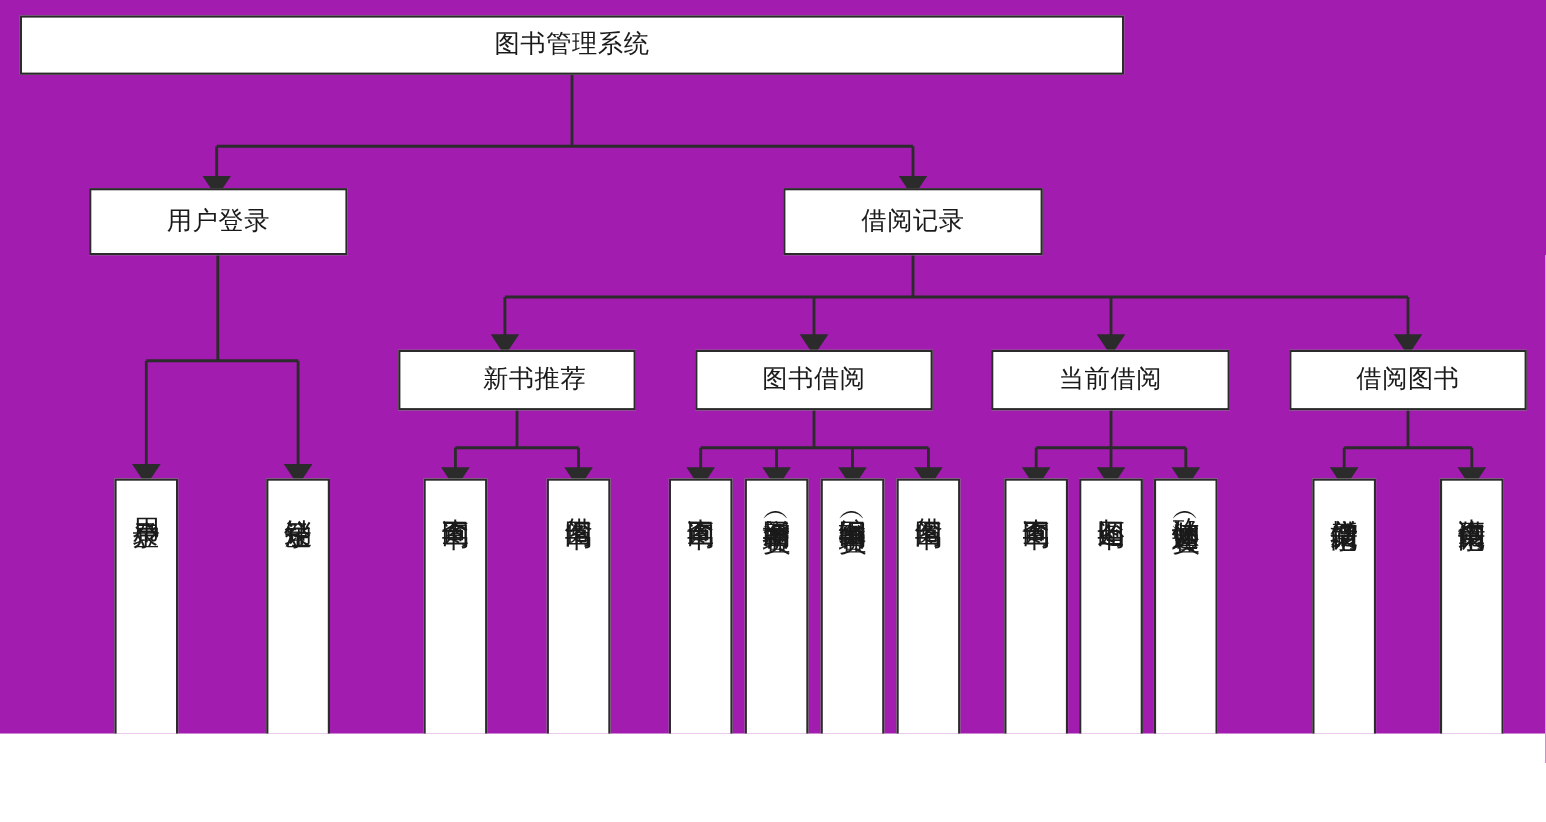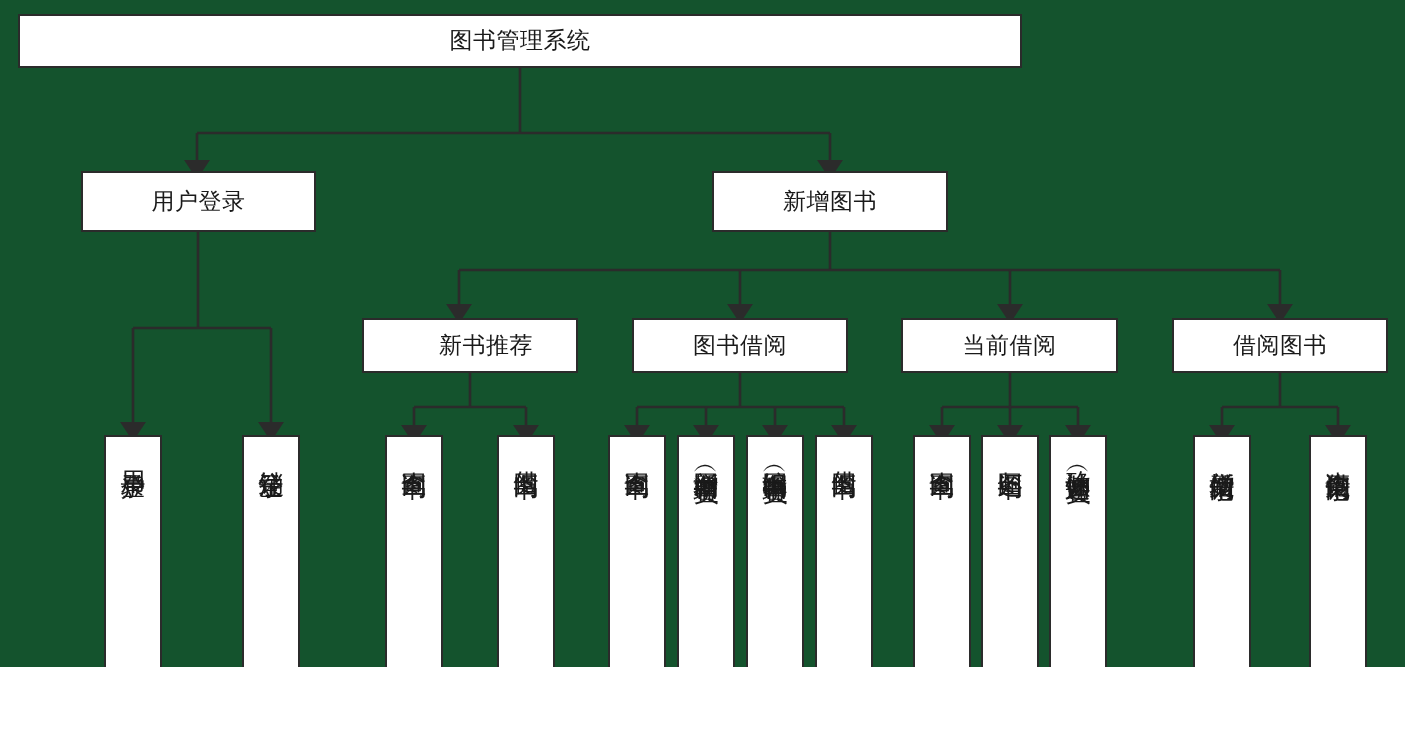--- a/index.html
+++ b/index.html
@@ -7,21 +7,21 @@
     padding: 0;
     background: #ffffff;
   }
   body {
     font-family: "DejaVu Sans", "Liberation Sans", sans-serif;
   }
   #diagram-root {
     position: relative;
     width: 1405px;
     height: 667px;
-    background: #14532d;
+    background: #a21caf;
     overflow: hidden;
   }
   #svg-layer {
     position: absolute;
     left: 0;
     top: 0;
     width: 1405px;
     height: 747px;
   }
   .node {
@@ -127,21 +127,21 @@
 
   <div class="node horizontal" style="left:18px; top:14px; width:1004px; height:54px;">
     <span class="node-label">图书管理系统</span>
   </div>
 
   <div class="node horizontal" style="left:81px; top:171px; width:235px; height:61px;">
     <span class="node-label">用户登录</span>
   </div>
 
   <div class="node horizontal" style="left:712px; top:171px; width:236px; height:61px;">
-    <span class="node-label">新增图书</span>
+    <span class="node-label">借阅记录</span>
   </div>
 
   <div class="node horizontal" style="left:362px; top:318px; width:216px; height:55px;padding-left:32px;">
     <span class="node-label">新书推荐</span>
   </div>
 
   <div class="node horizontal" style="left:901px; top:318px; width:217px; height:55px;">
     <span class="node-label">当前借阅</span>
   </div>
 

